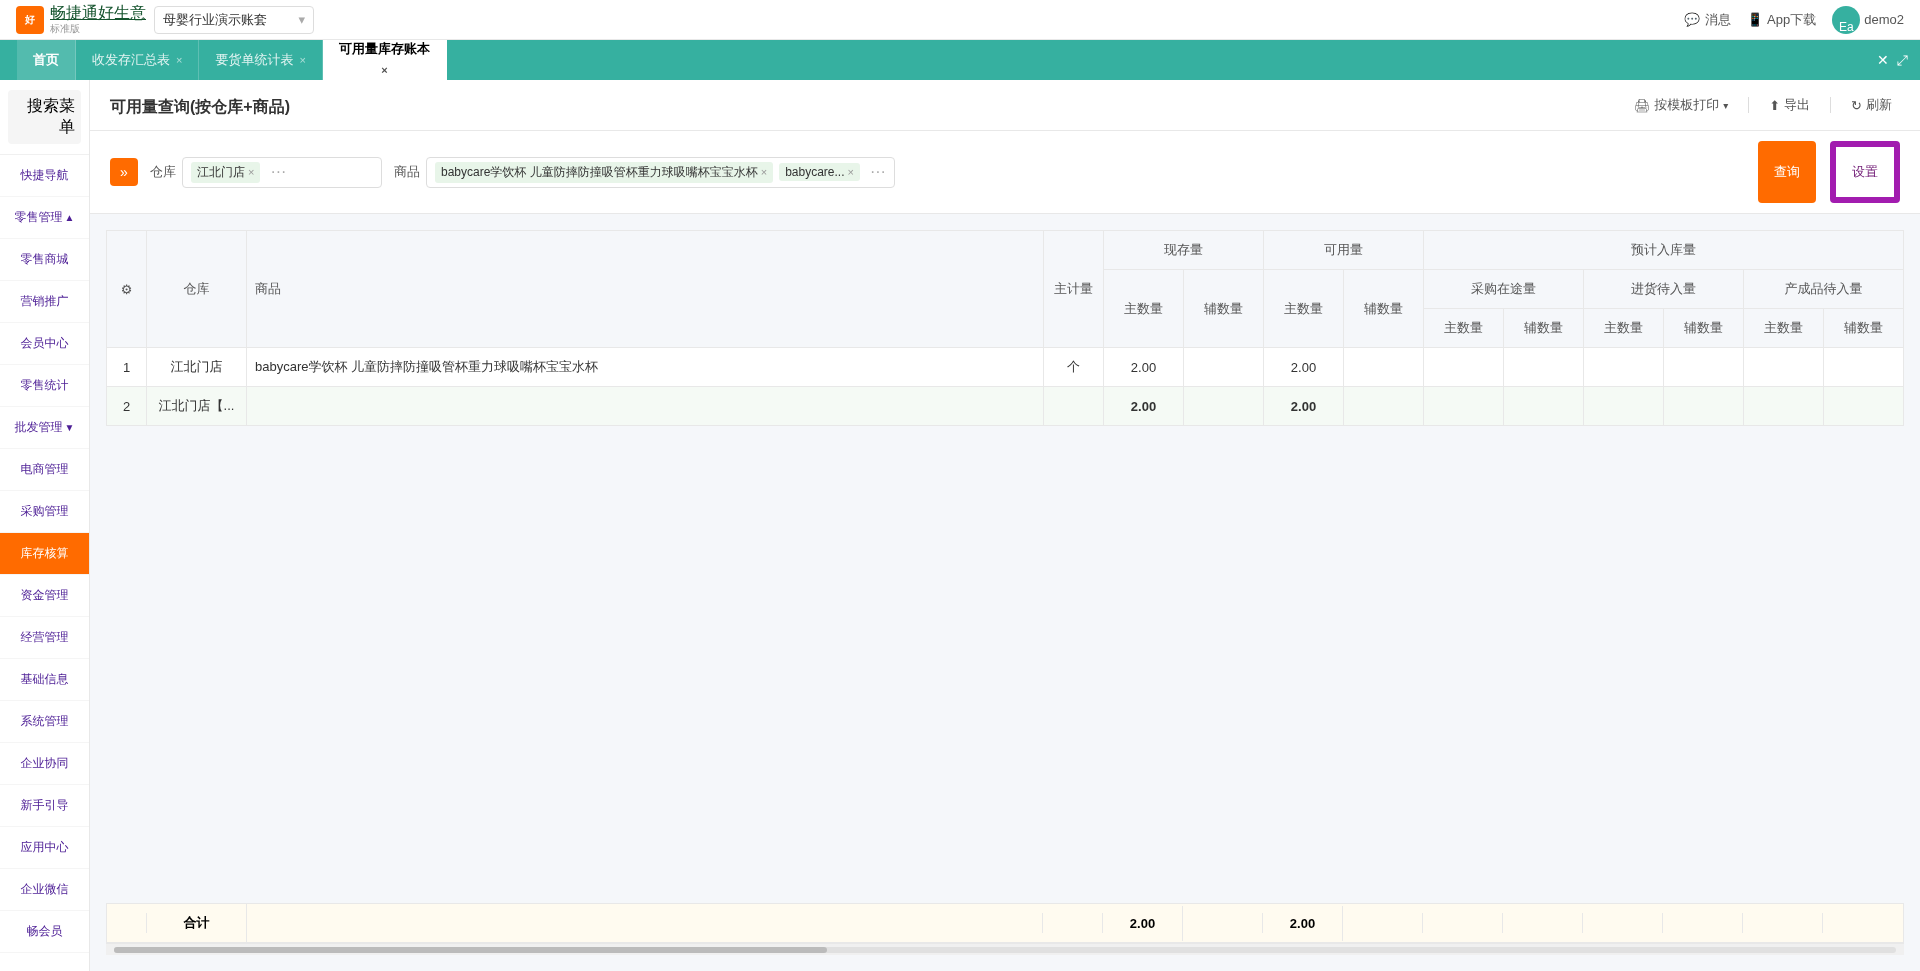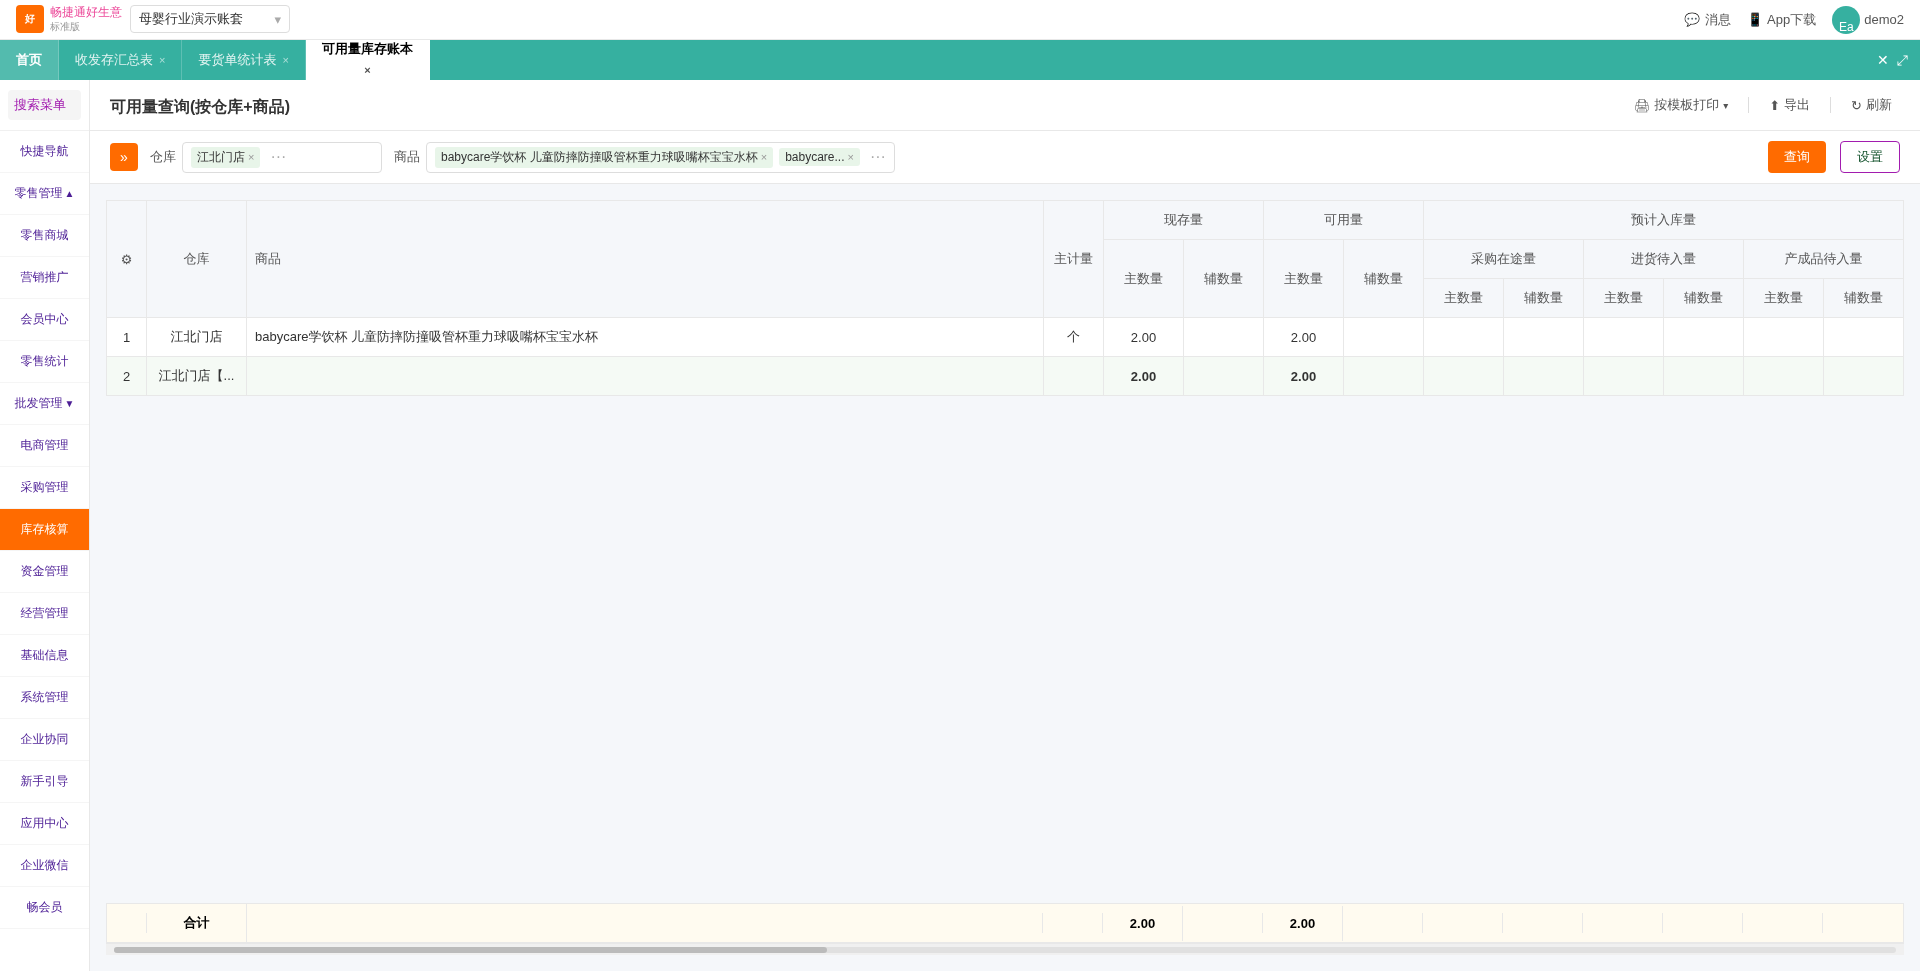--- a/index.html
+++ b/index.html
@@ -32,23 +32,24 @@
       background: #ff6b00;
       border-radius: 4px;
       display: flex;
       align-items: center;
       justify-content: center;
       color: white;
       font-size: 10px;
       font-weight: bold;
     }
     .logo-text {
-      font-size: 12px;
-      color: #ec4899;
+      font-size: 16px;
+      color: #14532d;
       line-height: 1.2;
+      text-decoration: underline;
     }
     .logo-sub {
       font-size: 10px;
       color: #999;
     }
     .industry-select {
       display: flex;
       align-items: center;
       gap: 4px;
       padding: 4px 8px;
@@ -91,20 +92,21 @@
       display: flex;
       align-items: center;
       padding: 0 0 0 0;
       flex-shrink: 0;
       justify-content: space-between;
     }
     .nav-tabs-left {
       display: flex;
       align-items: stretch;
       height: 100%;
+      padding-left: 17px;
     }
     .nav-tab {
       display: flex;
       align-items: center;
       padding: 0 16px;
       gap: 6px;
       font-size: 13px;
       color: rgba(255,255,255,0.85);
       cursor: pointer;
       border-right: 1px solid rgba(255,255,255,0.2);
@@ -155,24 +157,24 @@
     .sidebar-search {
       padding: 10px 8px;
       border-bottom: 1px solid #f0f0f0;
     }
     .sidebar-search-btn {
       width: 100%;
       padding: 6px;
       background: #f5f5f5;
       border: none;
       border-radius: 4px;
-      font-size: 13px;
-      color: #a21caf;
-      cursor: pointer;
-      text-align: left;
+      font-size: 16px;
+      color: #000000;
+      cursor: pointer;
+      text-align: right;
     }
     .sidebar-item {
       padding: 12px 8px;
       text-align: center;
       font-size: 12px;
       color: #4c1d95;
       cursor: pointer;
       border-bottom: 1px solid #f5f5f5;
     }
     .sidebar-item.active {
@@ -290,24 +292,24 @@
       background: #ff6b00;
       color: white;
       border: none;
       border-radius: 4px;
       padding: 6px 16px;
       font-size: 13px;
       cursor: pointer;
     }
     .btn-settings {
       background: #fff;
-      color: #14532d;
-      border: 1px solid #a21caf;
-      border-radius: 4px;
-      padding: 6px 16px;
+      color: #701a75;
+      border: 6px solid #a21caf;
+      border-radius: 4px;
+      padding: 16px 16px;
       font-size: 13px;
       cursor: pointer;
     }
 
     
     .table-wrapper {
       flex: 1;
       padding: 16px;
       overflow: hidden;
       display: flex;

